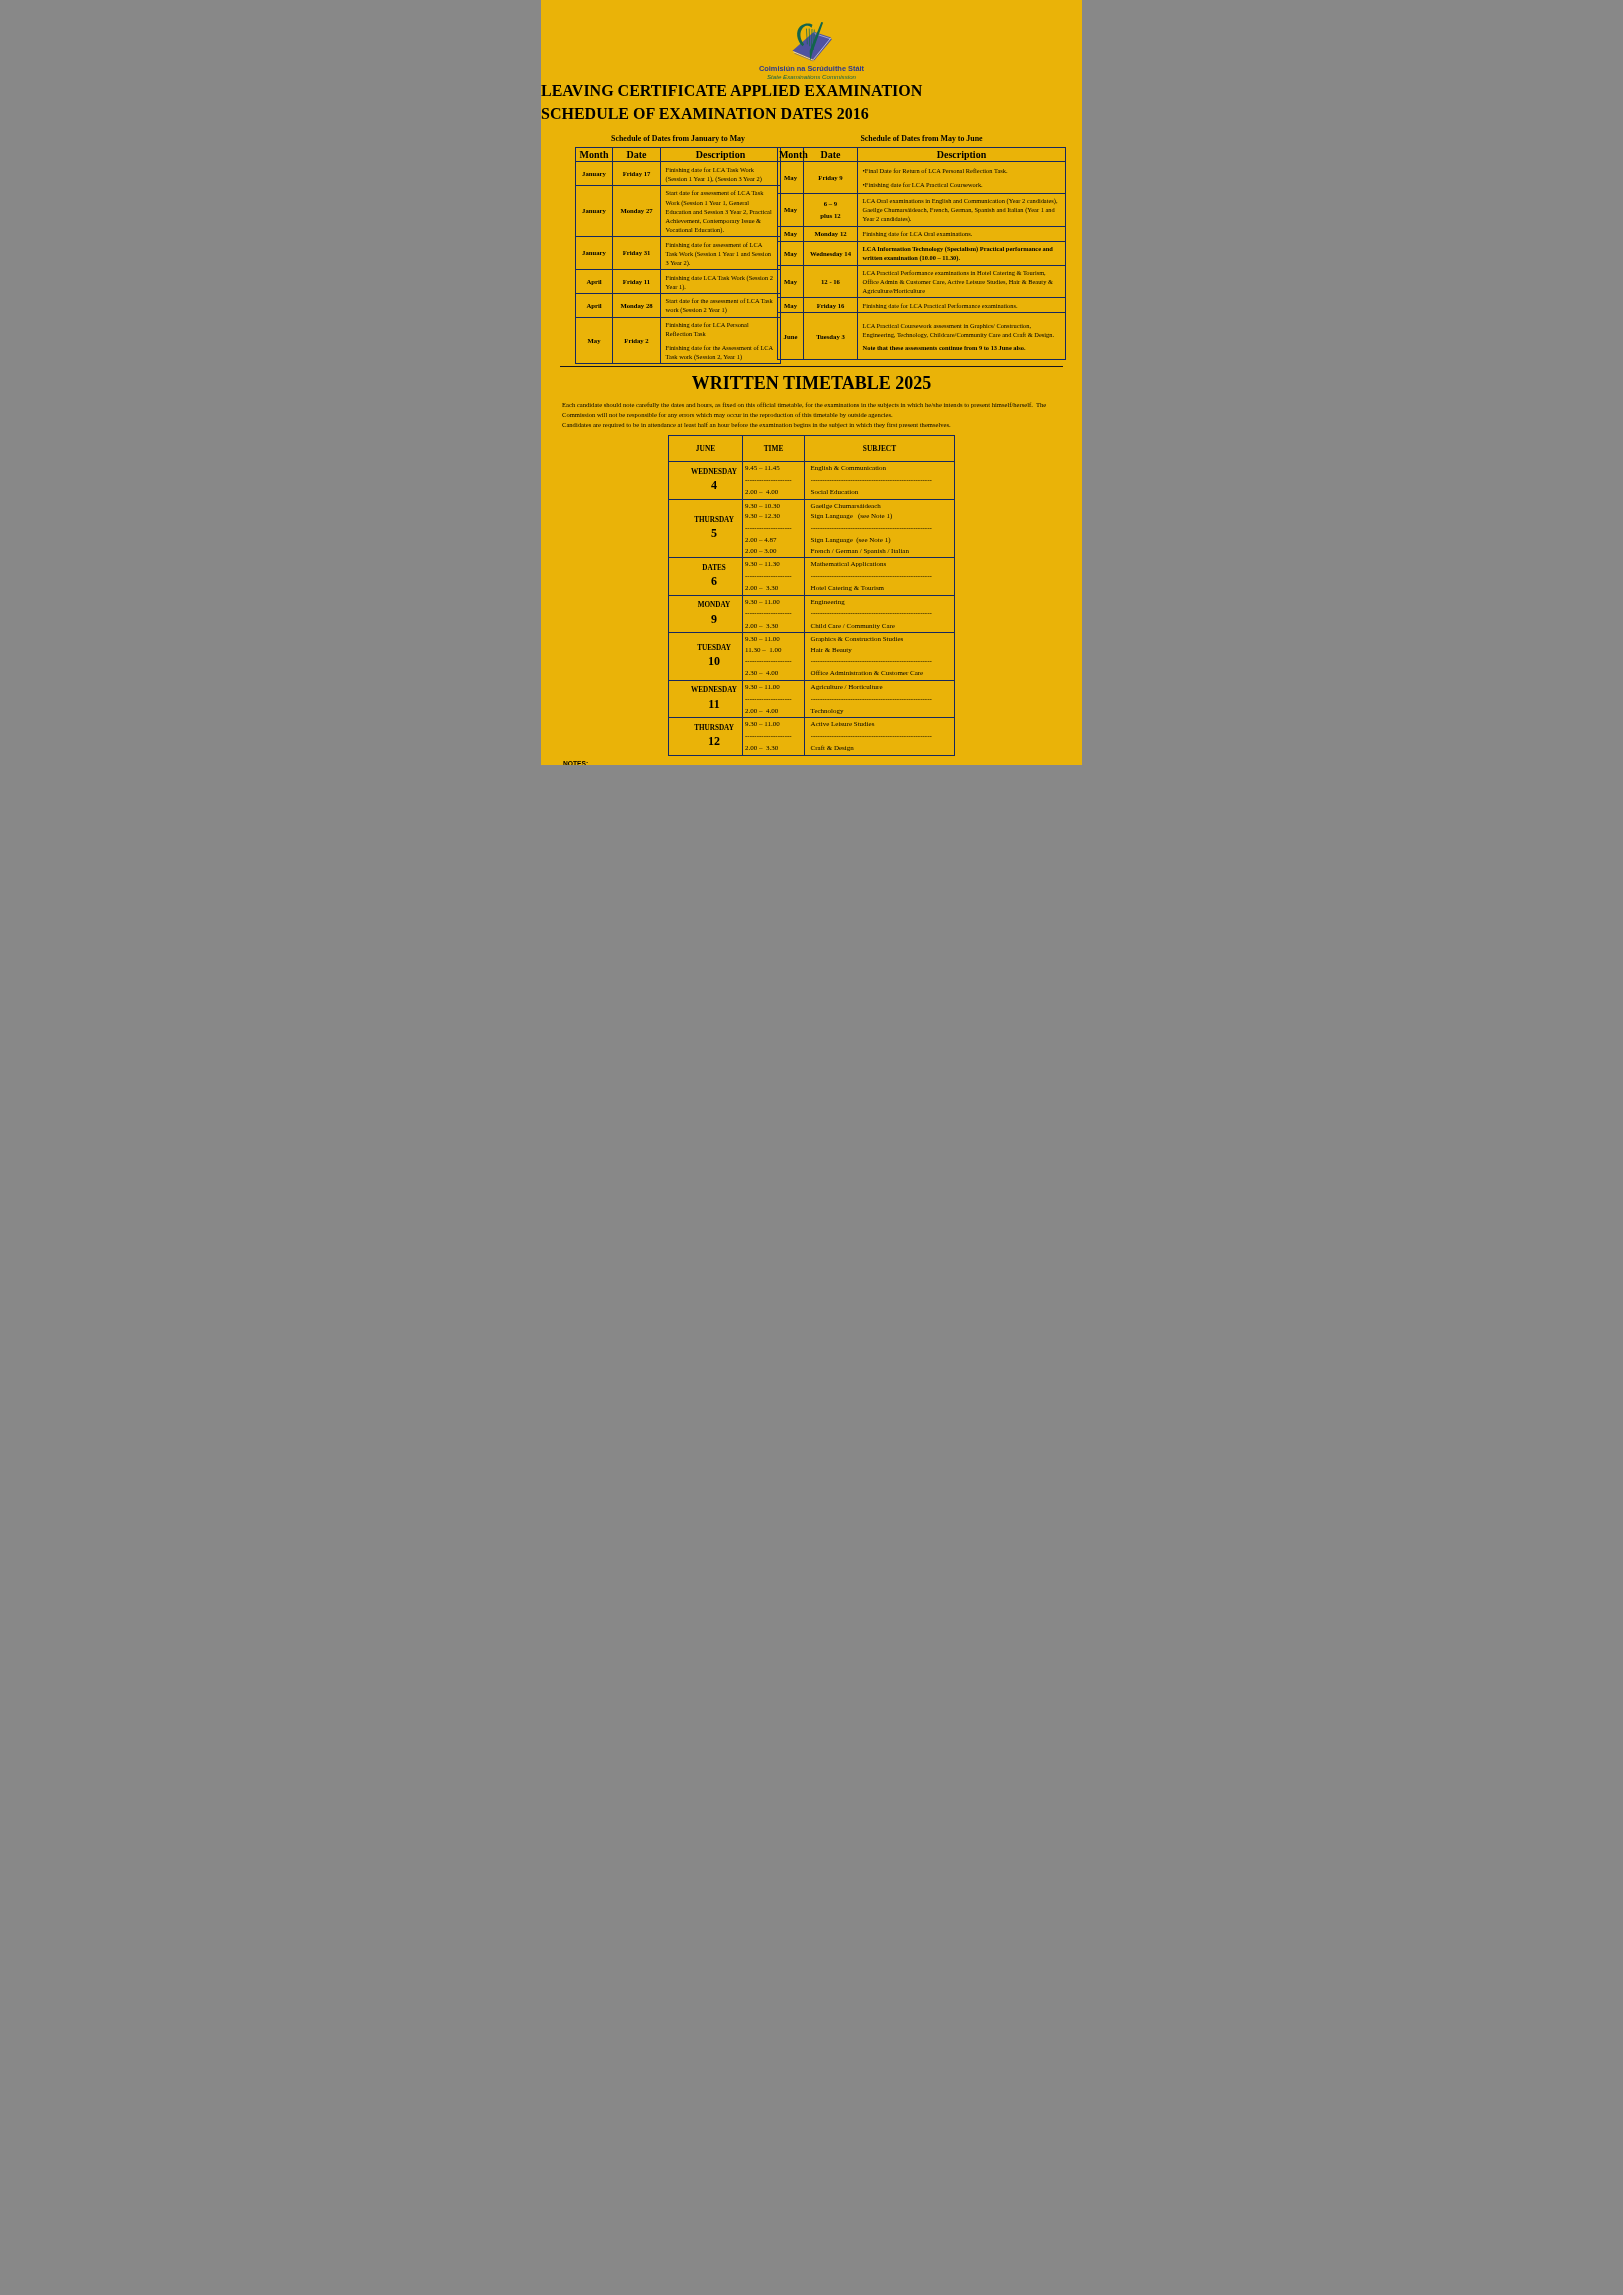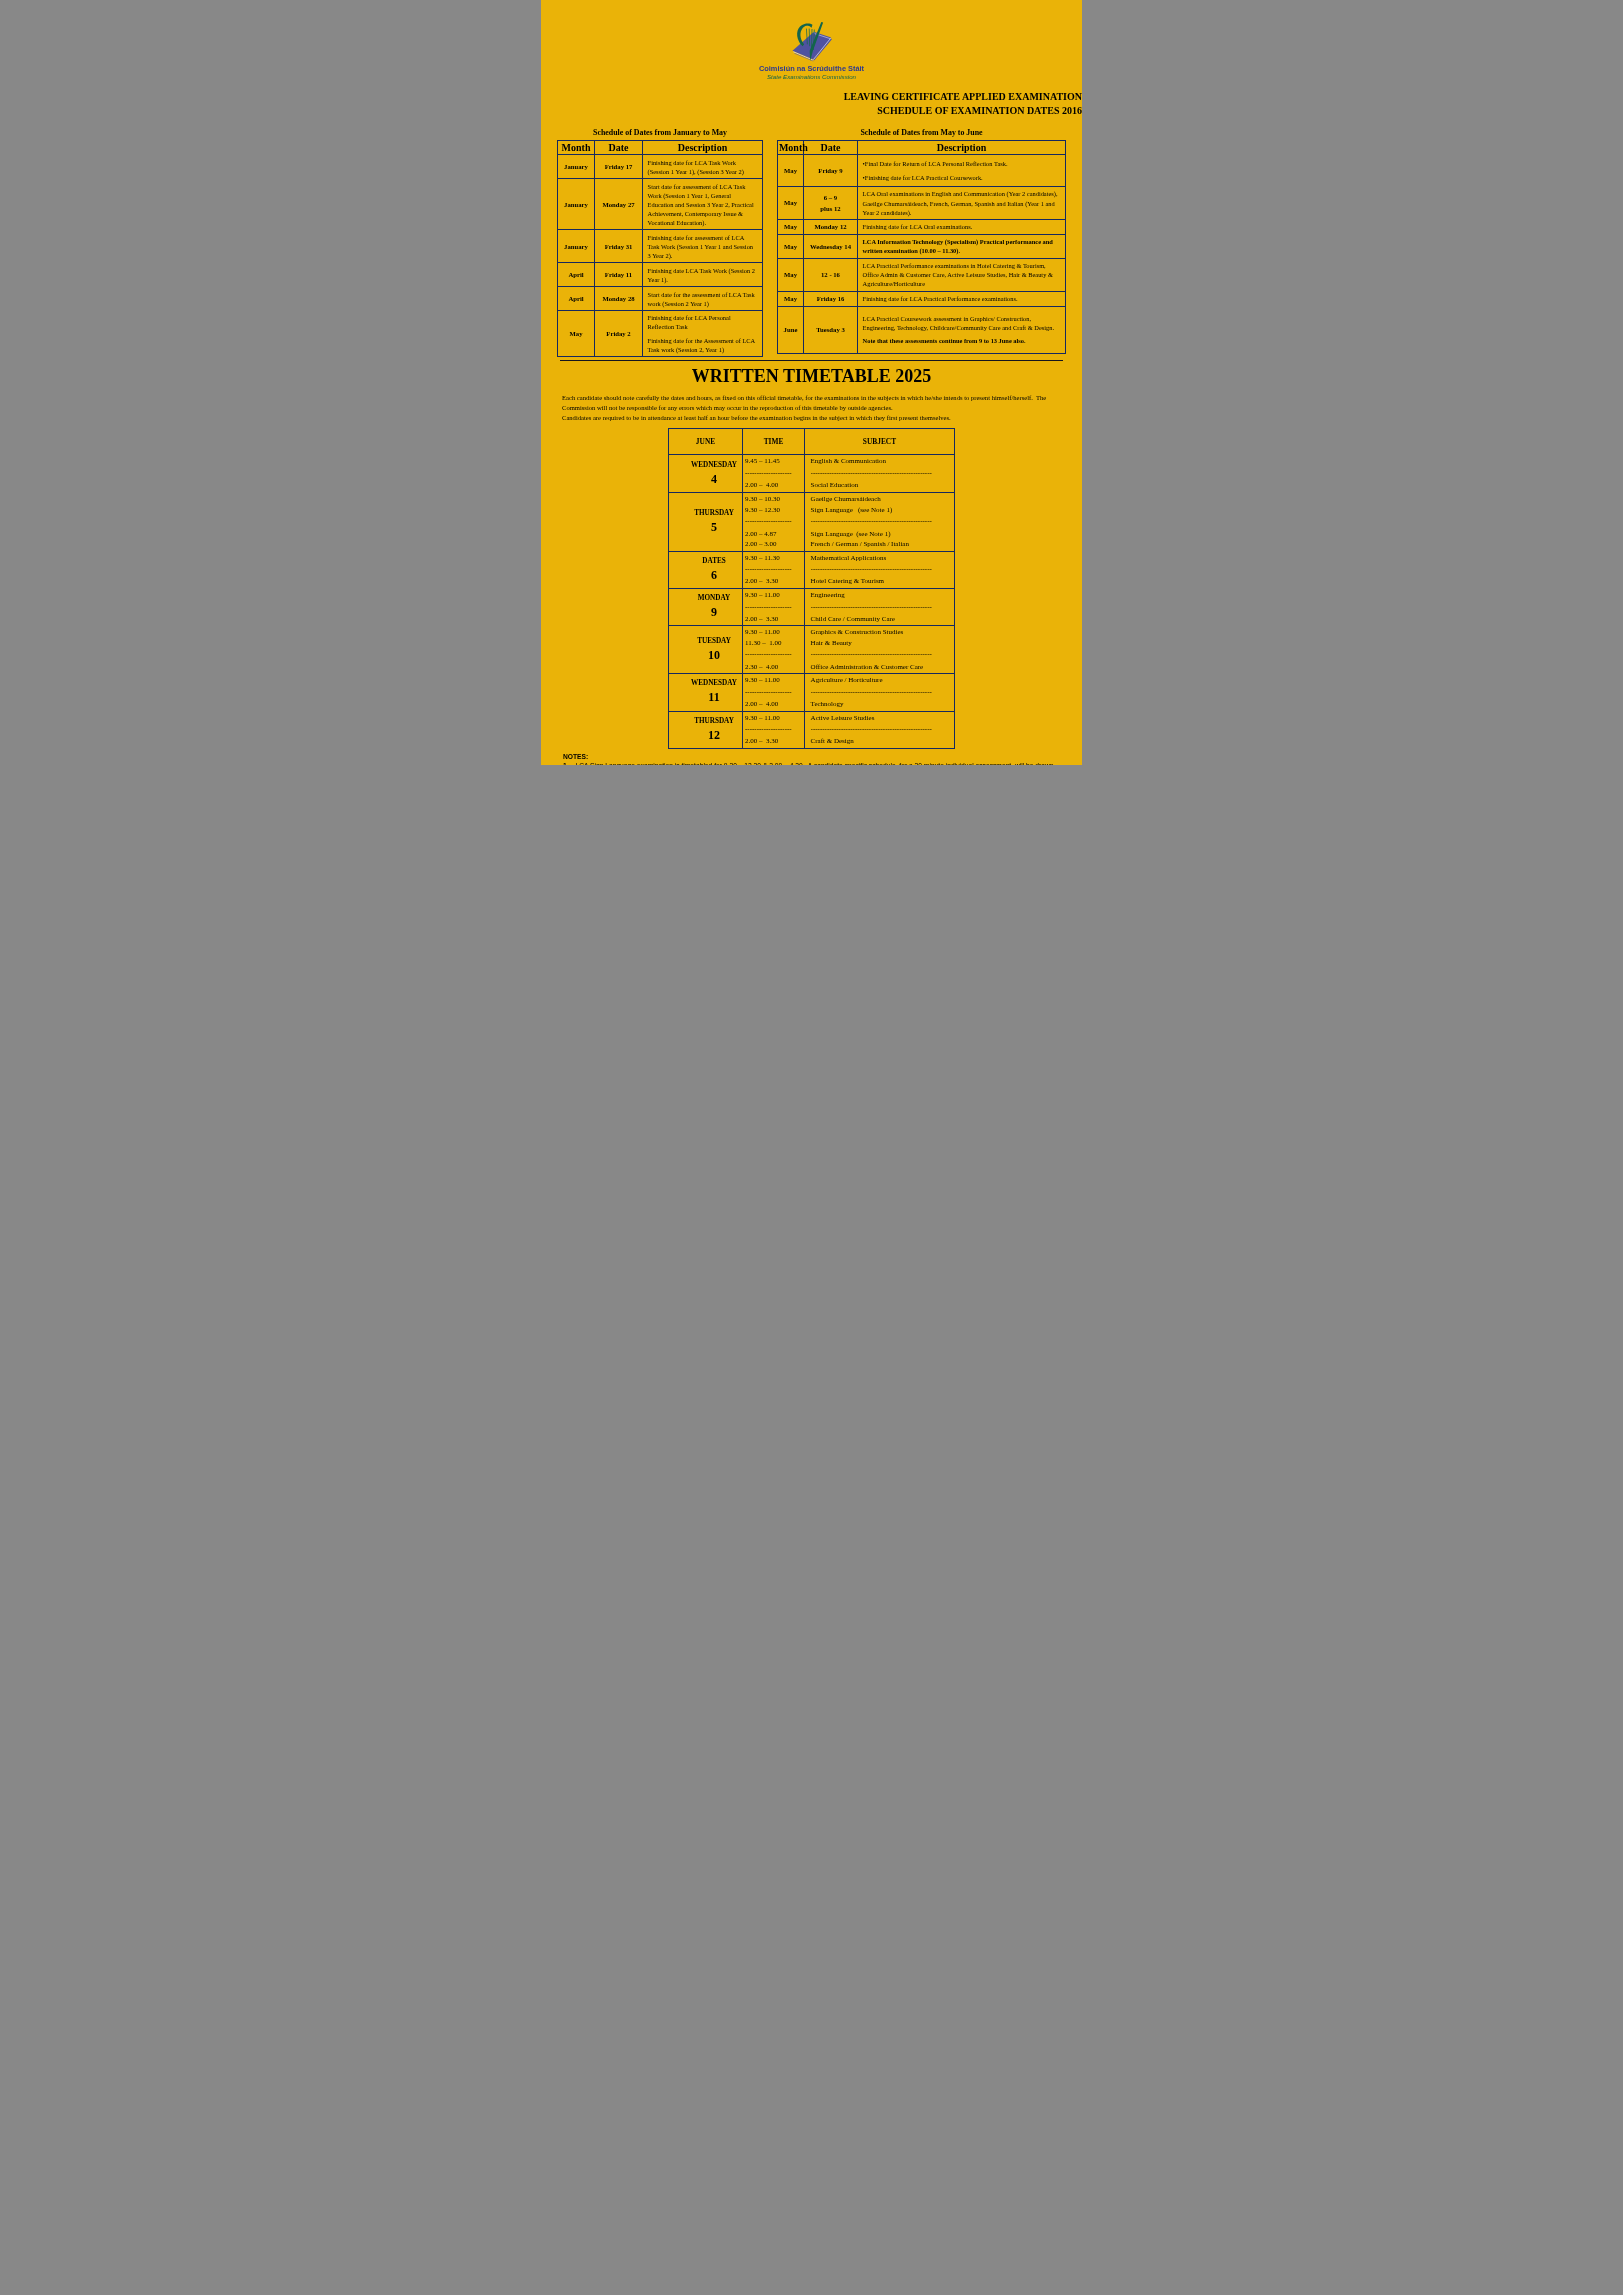--- a/index.html
+++ b/index.html
@@ -12,26 +12,26 @@
   .logo-block { text-align:center; padding-top:22px; }
   .logo-mark { display:block; margin:0 auto; }
   .org-irish {
     font-family:"Liberation Sans","DejaVu Sans",sans-serif;
     font-weight:bold; font-size:7.4px; color:#2F3A8F; margin-top:0.9px;
   }
   .org-english {
     font-family:"Liberation Sans","DejaVu Sans",sans-serif;
     font-style:italic; font-size:6.2px; color:#13654B; margin-top:0.5px;
   }
-  .doc-title { text-align:right; font-weight:bold; font-size:10px; line-height:1.4; margin-top:10px; }
+  .doc-title { text-align:left; font-weight:bold; font-size:16px; line-height:1.4; margin-top:0; }
 
   
   .schedules { position:relative; margin-top:9.3px; height:218px; }
   .sched-col { position:absolute; top:0; }
-  .sched-col.left  { left:16px;  width:206px; }
+  .sched-col.left  { left:34px;  width:206px; }
   .sched-col.right { left:236px; width:289px; }
   .sched-heading { text-align:center; font-weight:bold; font-size:7.9px; margin:0 0 3.7px 0; }
   table.sched { border-collapse:collapse; table-layout:fixed; width:100%; }
   table.sched th, table.sched td { border:1.4px solid #16295E; }
   table.sched th { font-size:10px; font-weight:bold; text-align:center; padding:0.9px; }
   td.mcell, td.dcell {
     text-align:center; font-weight:bold; font-size:6.7px;
     vertical-align:middle; white-space:pre-line; line-height:1.7; padding:0.9px;
   }
   td.desc { vertical-align:middle; font-size:6.4px; line-height:1.42; padding:2.3px 4.6px; }

